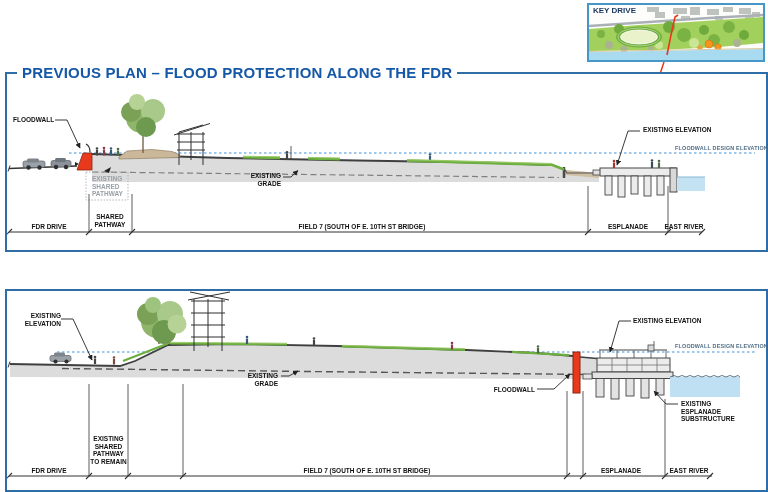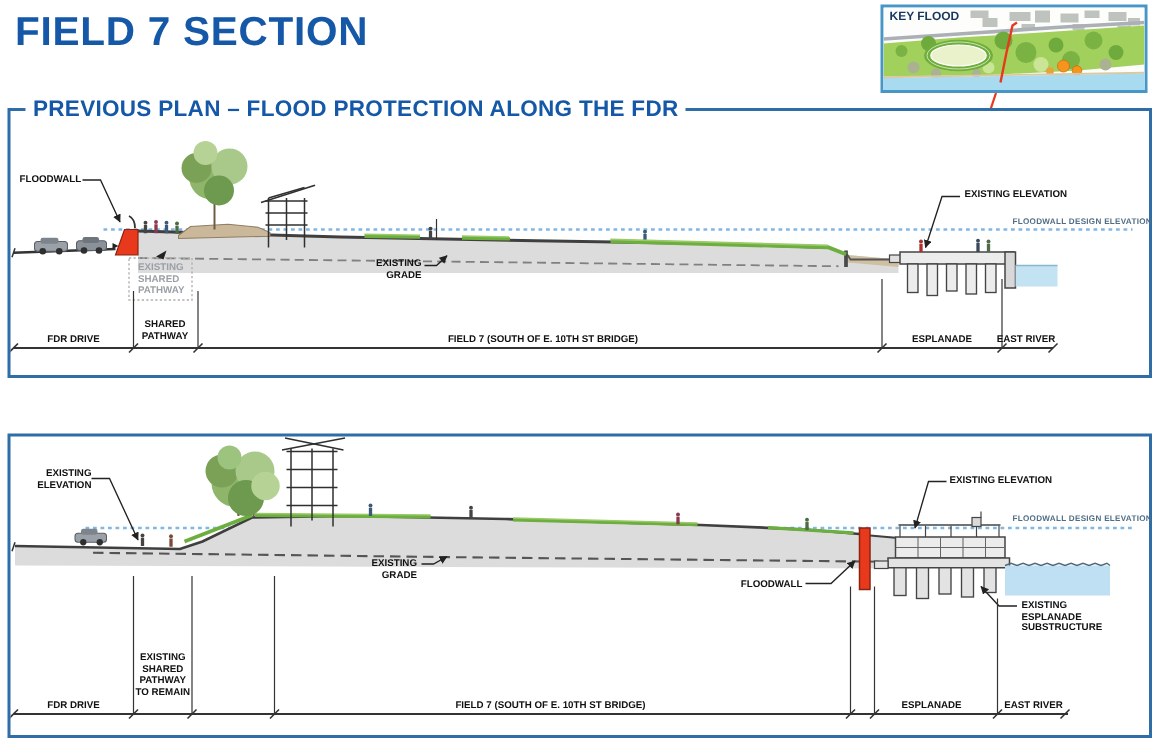--- a/index.html
+++ b/index.html
@@ -24,24 +24,23 @@
   .keyplan{position:absolute;left:587px;top:3px;width:178px;height:59px;border:2px solid #4796c8;
         background:#fdfdfc;box-sizing:border-box;}
   .keyplan-label{position:absolute;left:4px;top:1px;font-size:8px;font-weight:bold;color:#17365d;z-index:2;}
   .redtick{position:absolute;left:655px;top:62px;}
 </style>
 </head>
 <body>
 
 <div class="page">
 
-  <div class="main-title">FIELD 7 SECTION</div>
 
   <div class="keyplan">
-    <div class="keyplan-label">KEY FLOOD</div>
+    <div class="keyplan-label">KEY DRIVE</div>
     <svg width="174" height="55" viewBox="0 0 174 55">
       <rect x="0" y="0" width="174" height="55" fill="#fdfdfc"></rect>
       <g fill="#b5bab3" opacity="0.85">
         <rect x="58" y="2" width="12" height="5"></rect>
           <rect x="66" y="7" width="10" height="6"></rect>
         <rect x="84" y="3" width="14" height="6"></rect>
           <rect x="101" y="2" width="10" height="8"></rect>
         <rect x="118" y="4" width="12" height="6"></rect>
           <rect x="134" y="2" width="10" height="5"></rect>
         <rect x="150" y="3" width="12" height="6"></rect>

